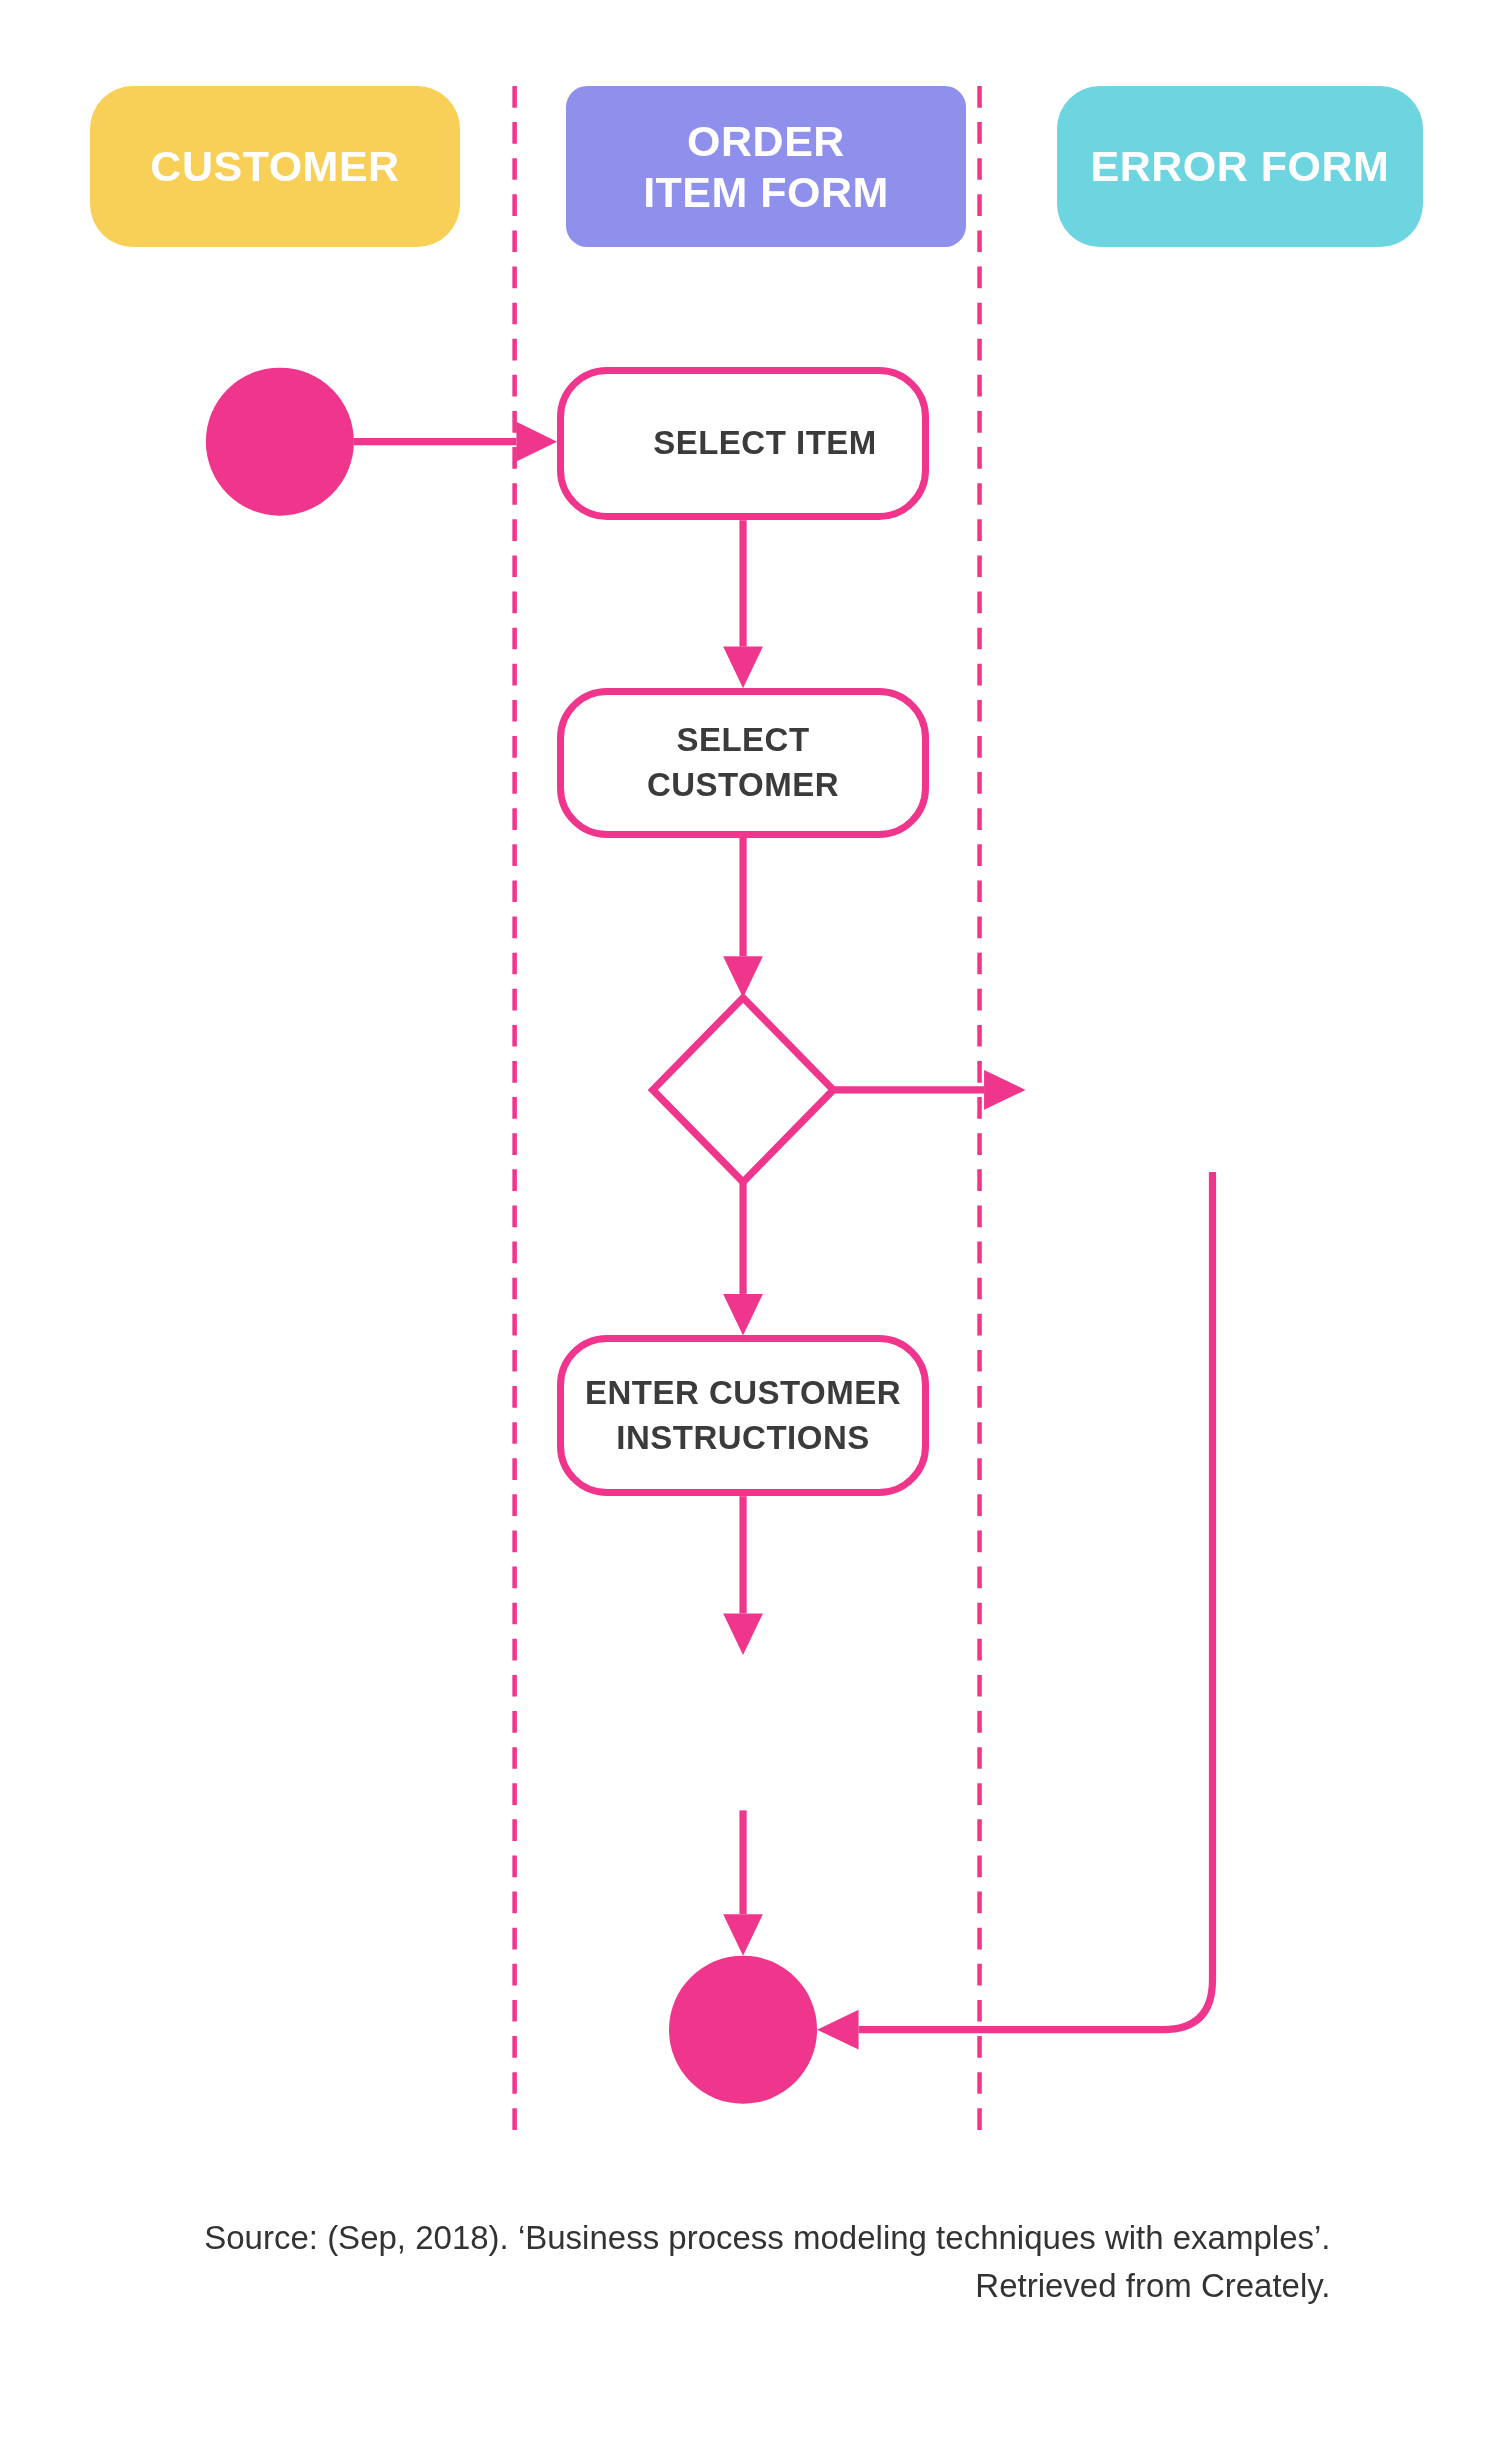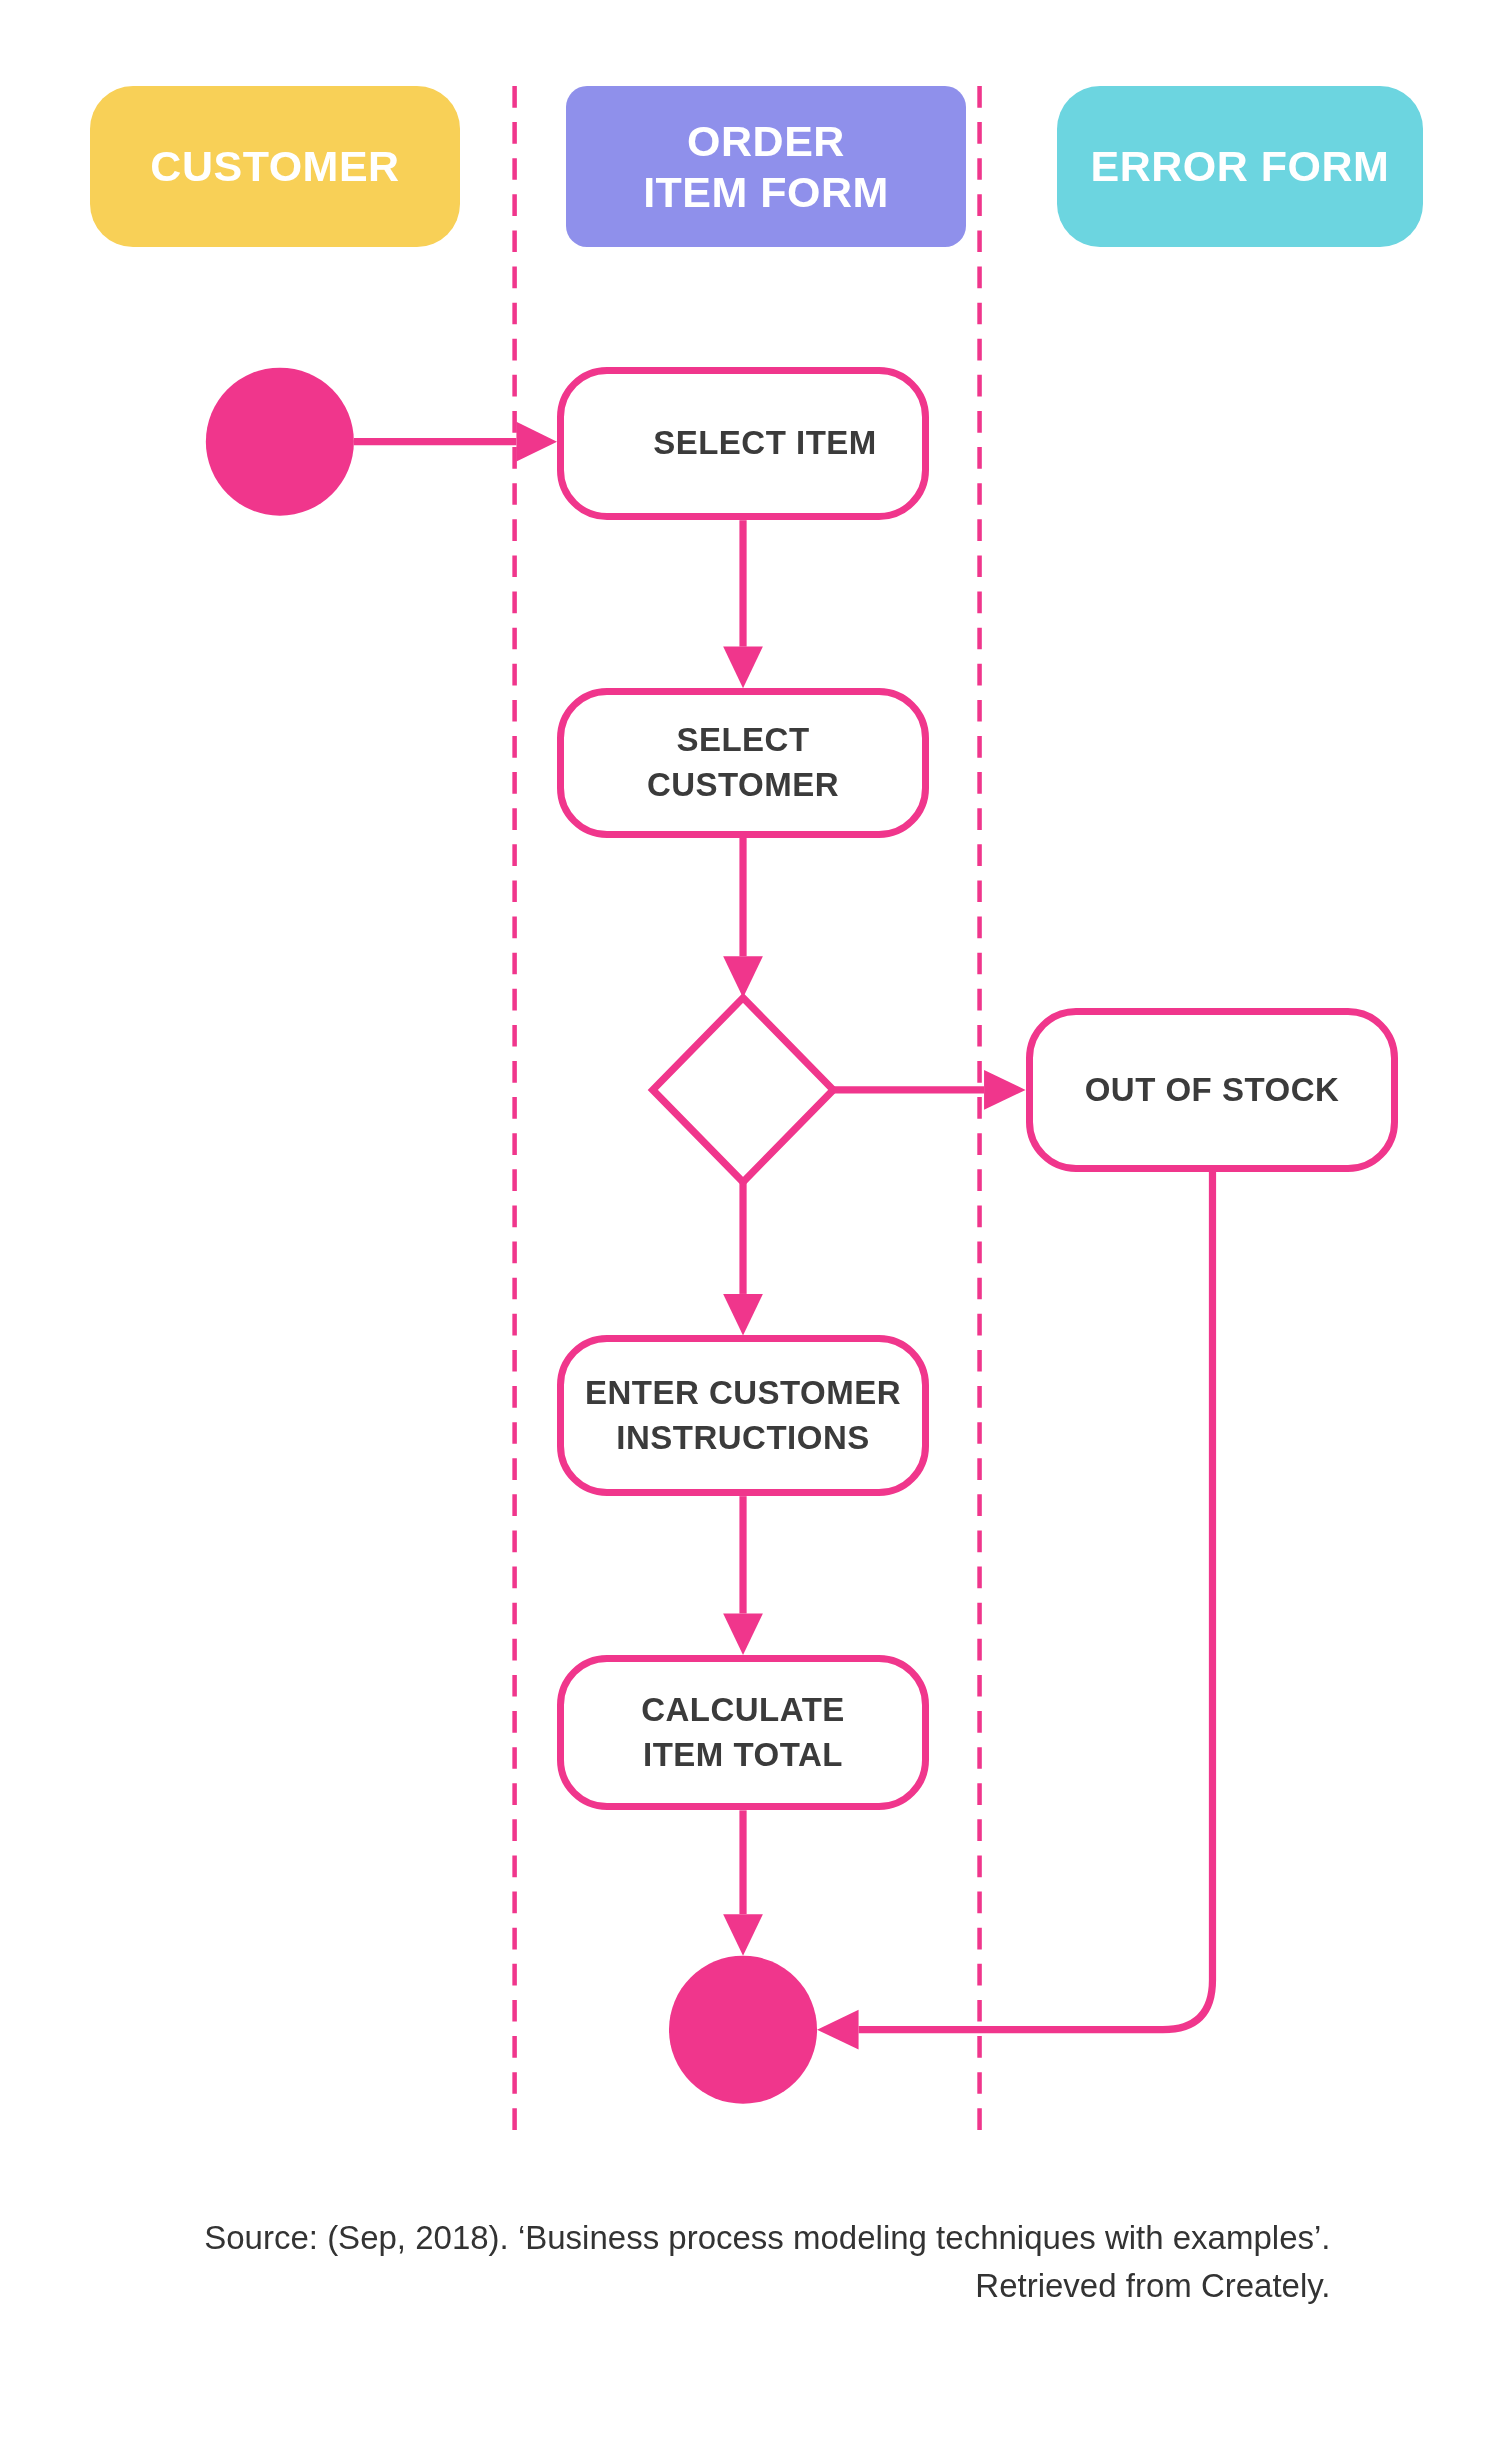--- a/index.html
+++ b/index.html
@@ -144,28 +144,21 @@
     <span>ERROR FORM</span>
   </div>
 
   <div class="node" style="left:557px; top:367px; width:372px; height:153px;padding-left:44px;">
     <span>SELECT ITEM</span>
   </div>
   <div class="node" style="left:557px; top:688px; width:372px; height:150px;">
     <span>SELECT
 CUSTOMER</span>
   </div>
-  <div class="node" style="left:1026px; top:1008px; width:372px; height:164px;">
-    <span>OUT OF STOCK</span>
-  </div>
   <div class="node" style="left:557px; top:1335px; width:372px; height:161px;">
     <span>ENTER CUSTOMER
 INSTRUCTIONS</span>
-  </div>
-  <div class="node" style="left:557px; top:1655px; width:372px; height:155px;">
-    <span>CALCULATE
-ITEM TOTAL</span>
   </div>
 
   <div class="caption">Source: (Sep, 2018). ‘Business process modeling techniques with examples’. Retrieved from Creately.</div>
 
 </div>
 
 
 </body></html>

